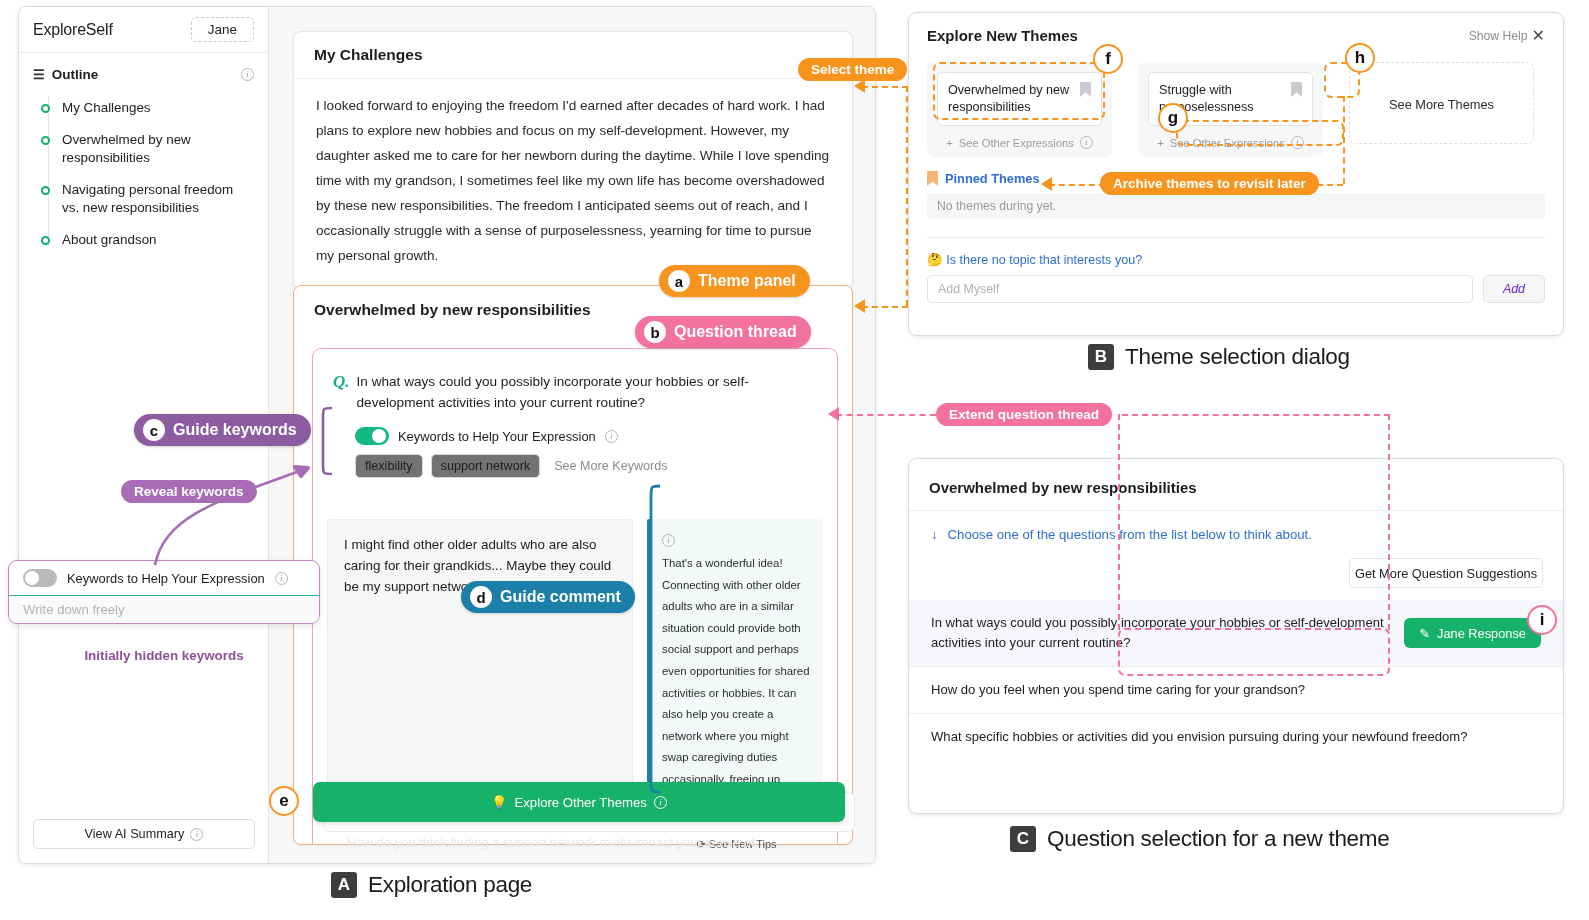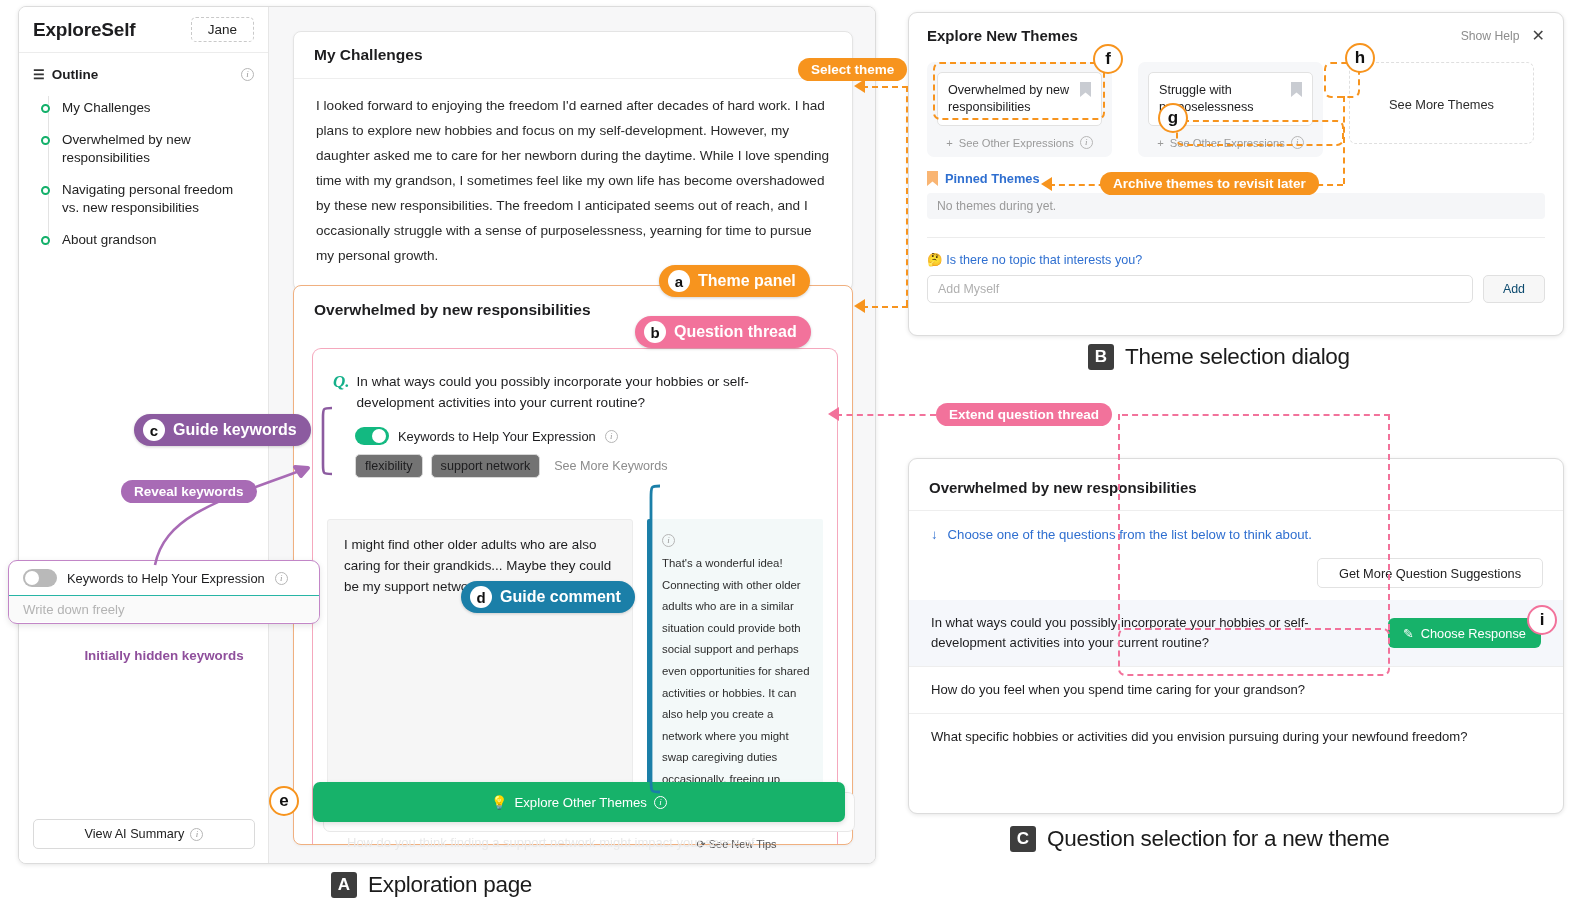--- a/index.html
+++ b/index.html
@@ -19,21 +19,21 @@
     overflow:hidden;
   }
   #sidebar {
     position:absolute; left:0; top:0; width:250px; height:100%;
     border-right:1px solid #e6e6e6; background:#fff;
   }
   .sb-head {
     height:46px; display:flex; align-items:center; justify-content:space-between;
     padding:0 14px; border-bottom:1px solid #ececec;
   }
-  .sb-brand { font-size:19px; font-weight:700; letter-spacing:-.2px; }
+  .sb-brand { font-size:16px; font-weight:400; letter-spacing:-.2px; }
   .sb-user {
     border:1px dashed #c9c9c9; border-radius:5px; padding:4px 16px;
     font-size:13.5px; color:#222; background:#fff;
   }
   .sb-outline-row {
     display:flex; align-items:center; justify-content:space-between;
     padding:14px 14px 6px 14px;
   }
   .sb-outline-lbl { display:flex; align-items:center; gap:7px; font-size:13.5px; font-weight:700;}
   .glyph-list { font-size:13px; color:#333; line-height:1;}
@@ -196,21 +196,21 @@
   .hl-pink { position:absolute; border:2.5px dashed #f2729b; border-radius:7px; z-index:30; }
 
   
   #panelB {
     position:absolute; left:908px; top:12px; width:656px; height:324px;
     background:#fff; border:1px solid #dcdcdc; border-radius:9px;
     box-shadow:0 1px 4px rgba(0,0,0,.10);
   }
   .b-head { display:flex; align-items:center; justify-content:space-between; padding:14px 18px 10px 18px;}
   .b-title{ font-size:15px; font-weight:700; }
-  .b-head-right{ display:flex; align-items:center; gap:12px;justify-content:center; }
+  .b-head-right{ display:flex; align-items:center; gap:4px;justify-content:center; }
   .show-help{ font-size:12.2px; color:#8d8d8d; cursor:pointer;}
   .close-x{ font-size:16px; color:#444; cursor:pointer; line-height:1;}
   .theme-grid{ display:flex; gap:26px; padding:8px 18px 0 18px; }
   .theme-cell{ width:185px; background:#f6f7f9; border-radius:7px; padding:10px 10px 8px 10px;}
   .theme-cell.plain{ background:transparent; border:1px dashed #dfdfdf; display:flex;align-items:center;justify-content:center; height:82px;}
   .theme-box{
     background:#fff; border:1px solid #e2e2e2; border-radius:5px;
     padding:9px 10px; display:flex; justify-content:space-between; gap:6px; min-height:50px;
   }
   .theme-box-txt{ font-size:12.6px; line-height:17px; }
@@ -228,34 +228,34 @@
   }
   .b-sep{ height:1px; background:#ececec; margin:18px 18px 0 18px; }
   .b-ask{ font-size:12.6px; color:#2f6fd0; padding:14px 18px 0 18px; }
   .b-addrow{ display:flex; gap:10px; padding:8px 18px 0 18px; }
   .b-input{
     flex:1; border:1px solid #e0e0e0; border-radius:5px; height:28px;
     display:flex; align-items:center; padding:0 10px; font-size:12.4px; color:#b0b0b0;
   }
   .b-addbtn{
     width:62px; border:1px solid #e0e0e0; border-radius:5px; height:28px; background:#f7f7f7;
-    display:flex; align-items:center; justify-content:center; font-size:12.4px; color:#0c4a6e; cursor:pointer;
+    display:flex; align-items:center; justify-content:center; font-size:12.4px; color:#6d28d9; cursor:pointer;font-style:italic;
   }
 
   
   #panelC {
     position:absolute; left:908px; top:458px; width:656px; height:356px;
     background:#fff; border:1px solid #dcdcdc; border-radius:9px;
     box-shadow:0 1px 4px rgba(0,0,0,.10);
   }
   .c-title{ font-size:15px; font-weight:700; padding:20px 20px 14px 20px;}
   .c-div{ height:1px; background:#eee; }
   .c-hint{ display:flex; align-items:center; gap:10px; padding:16px 20px 0 22px; font-size:13.2px; color:#2f6fd0;}
   .c-getmore{
-    margin:16px 20px 0 auto; width:226px; height:30px; border:1px solid #e2e2e2;
+    margin:16px 20px 0 auto; width:194px; height:30px; border:1px solid #e2e2e2;
     border-radius:5px; display:flex; align-items:center; justify-content:center;
     font-size:12.8px; color:#222; background:#fff; cursor:pointer;
   }
   .c-qlist{ margin-top:12px; }
   .c-qrow{
     display:flex; align-items:center; justify-content:space-between; gap:12px;
     padding:13px 22px; border-top:1px solid #eee;
   }
   .c-qrow.sel{ background:#f5f7fb; border-top:none; }
   .c-qtext{ font-size:13.1px; line-height:20px; }
@@ -450,21 +450,21 @@
     <span>↓</span>
     <span>Choose one of the questions from the list below to think about.</span>
   </div>
   <div class="c-getmore">Get More Question Suggestions</div>
 
   <div class="c-qlist">
     <div class="c-qrow sel">
       <span class="c-qtext">In what ways could you possibly incorporate your hobbies or self-development activities into your current routine?</span>
       <span class="write-btn">
         <span>✎</span>
-        <span>Choose Response</span>
+        <span>Jane Response</span>
       </span>
     </div>
     <div class="c-qrow">
       <span class="c-qtext">How do you feel when you spend time caring for your grandson?</span>
     </div>
     <div class="c-qrow">
       <span class="c-qtext">What specific hobbies or activities did you envision pursuing during your newfound freedom?</span>
     </div>
   </div>
 </div>

